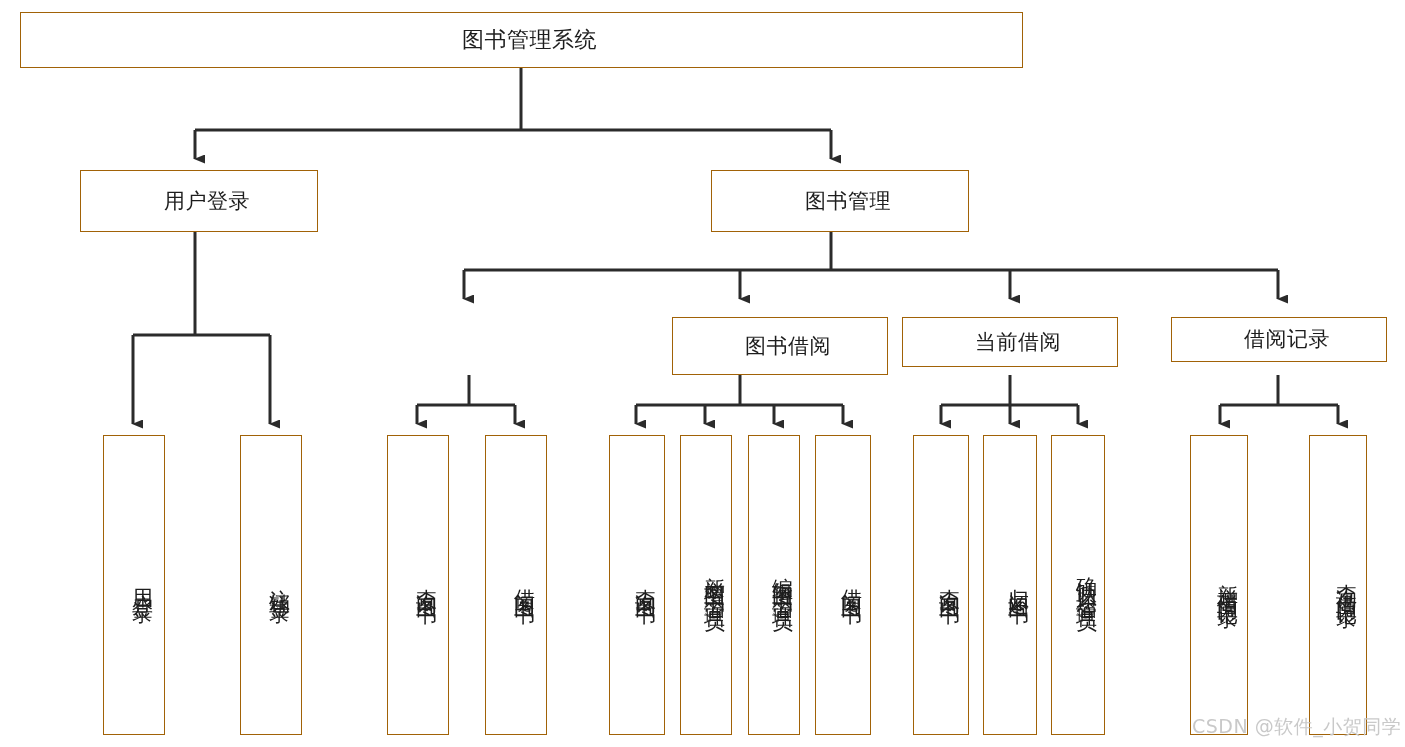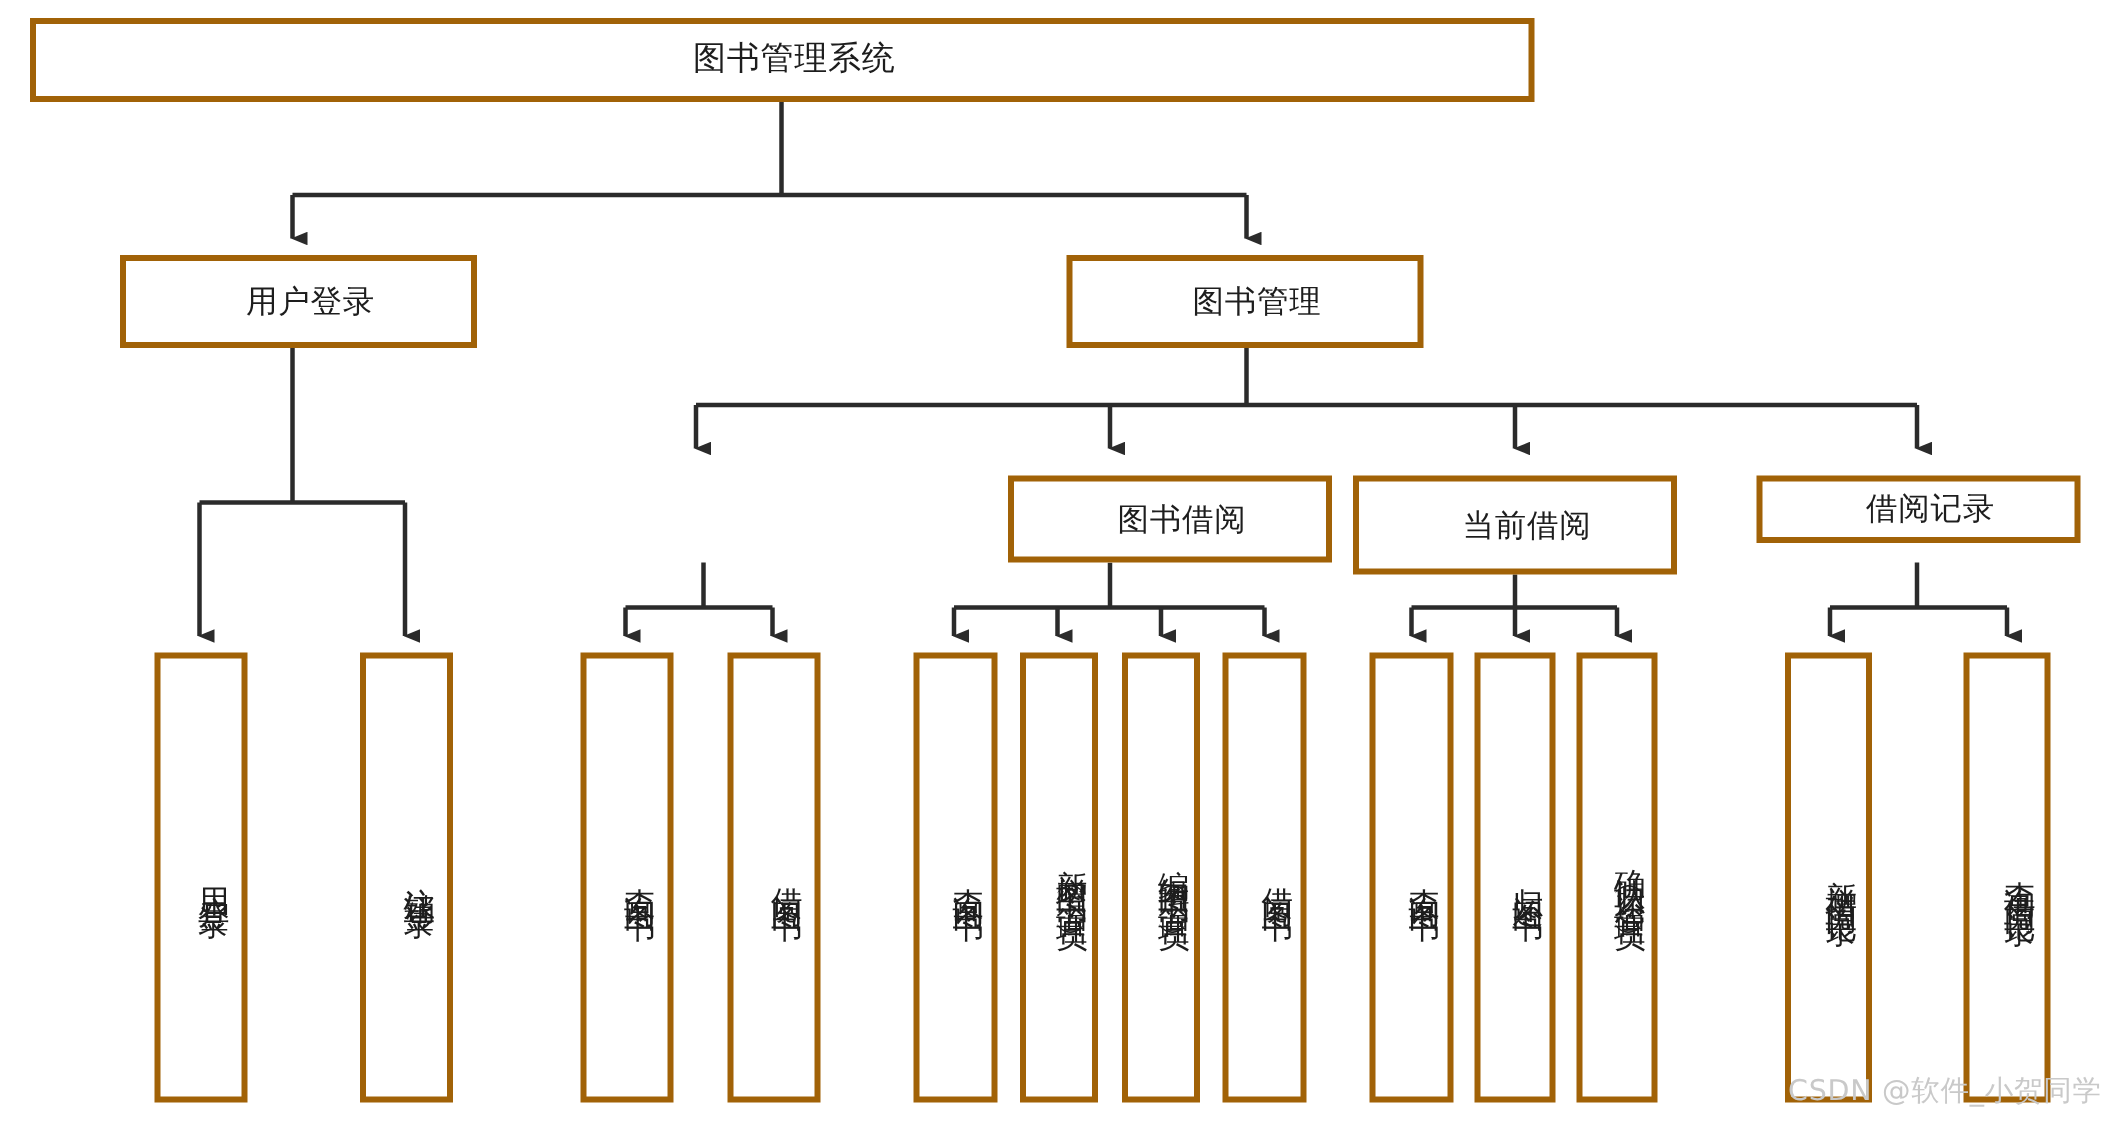--- a/index.html
+++ b/index.html
@@ -23,21 +23,21 @@
     left: 0;
     top: 0;
     width: 1405px;
     height: 747px;
     pointer-events: none;
   }
   .node {
     position: absolute;
     box-sizing: border-box;
     background: #ffffff;
-    border: 4px solid #a16207;
+    border: 1px solid #a16207;
     display: flex;
     align-items: center;
     justify-content: center;
     color: #1d1d1d;
     z-index: 2;
     padding-left: 16px;
   }
   .node .lbl {
     display: block;
     text-align: center;
@@ -129,28 +129,28 @@
     </g>
   </svg>
 
   <div class="node h root" style="left:20px; top:12px; width:1003px; height:56px;">
     <span class="lbl">图书管理系统</span>
   </div>
 
   <div class="node h" style="left:80px; top:170px; width:238px; height:62px;">
     <span class="lbl">用户登录</span>
   </div>
-  <div class="node h" style="left:711px; top:170px; width:238px; height:62px;">
+  <div class="node h" style="left:711px; top:170px; width:258px; height:62px;">
     <span class="lbl">图书管理</span>
   </div>
 
   <div class="node h" style="left:632px; top:317px; width:216px; height:58px;margin-left:40px;">
     <span class="lbl">图书借阅</span>
   </div>
-  <div class="node h" style="left:902px; top:317px; width:216px; height:66px;">
+  <div class="node h" style="left:902px; top:317px; width:216px; height:50px;">
     <span class="lbl">当前借阅</span>
   </div>
   <div class="node h" style="left:1171px; top:317px; width:216px; height:45px;">
     <span class="lbl">借阅记录</span>
   </div>
 
   <div class="node v" style="left: 103px; top: 435px; width: 62px; height: 300px; padding-top: 136px;">
     <span class="lbl" style="font-size: 21px; letter-spacing: 5px;">用户登录</span>
   </div>
   <div class="node v" style="left: 240px; top: 435px; width: 62px; height: 300px; padding-top: 136px;">

